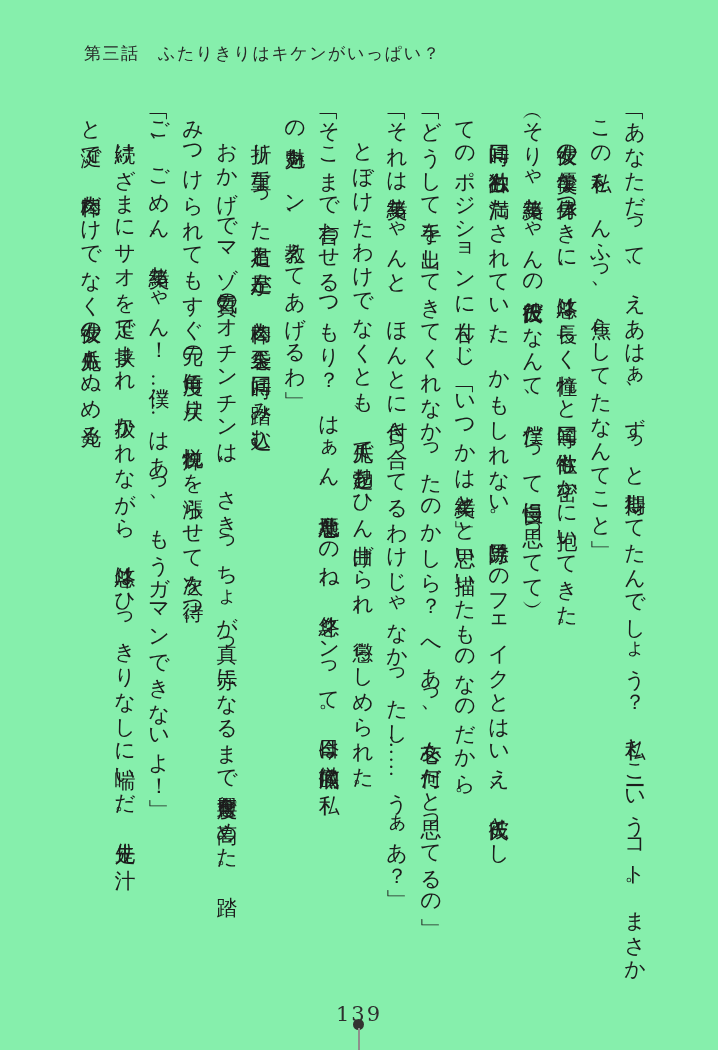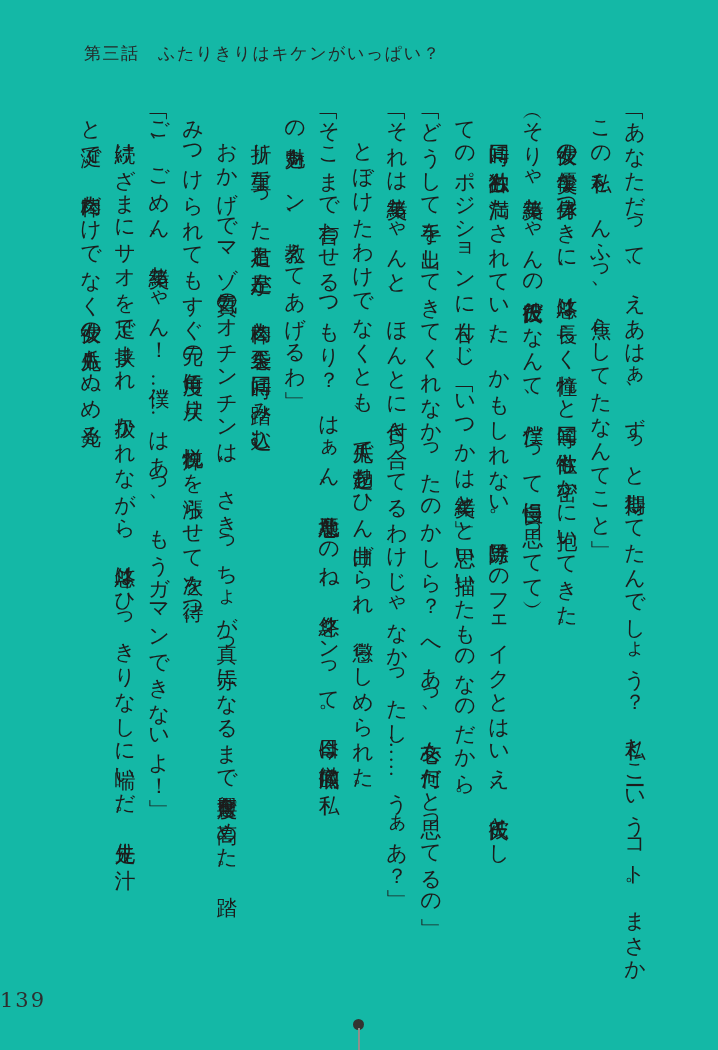--- a/index.html
+++ b/index.html
@@ -3,21 +3,21 @@
 <meta charset="utf-8">
 <style>
   html, body {
     margin: 0;
     padding: 0;
   }
   .page {
     position: relative;
     width: 718px;
     height: 1050px;
-    background: #14b8a6;
+    background: #86efac;
     overflow: hidden;
     font-family: "Liberation Serif", "DejaVu Serif", serif;
     color: #1e1e1e;
   }
   
   .running-header {
     position: absolute;
     left: 84px;
     top: 42px;
     font-size: 17px;
@@ -48,22 +48,22 @@
     position: absolute;
     left: 0;
     bottom: 0;
     width: 718px;
     height: 70px;
   }
   .page-number {
     position: absolute;
     left: 0;
     right: 0;
-    top: 8px;
-    text-align: left;
+    top: 22px;
+    text-align: center;
     font-size: 21px;
     letter-spacing: 2px;
     color: #2e2e2e;
     font-family: "DejaVu Serif", "Liberation Serif", serif;
   }
   .page-marker-dot {
     position: absolute;
     left: 353px;
     top: 39px;
     width: 11px;

